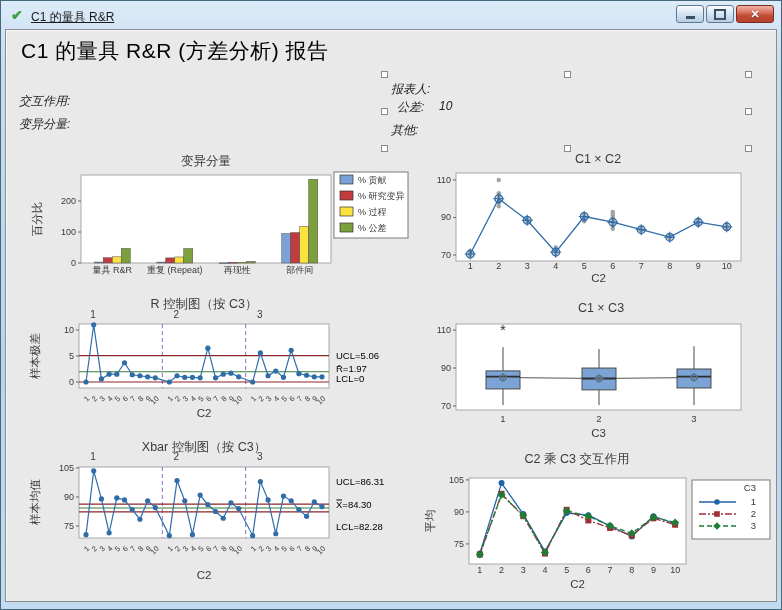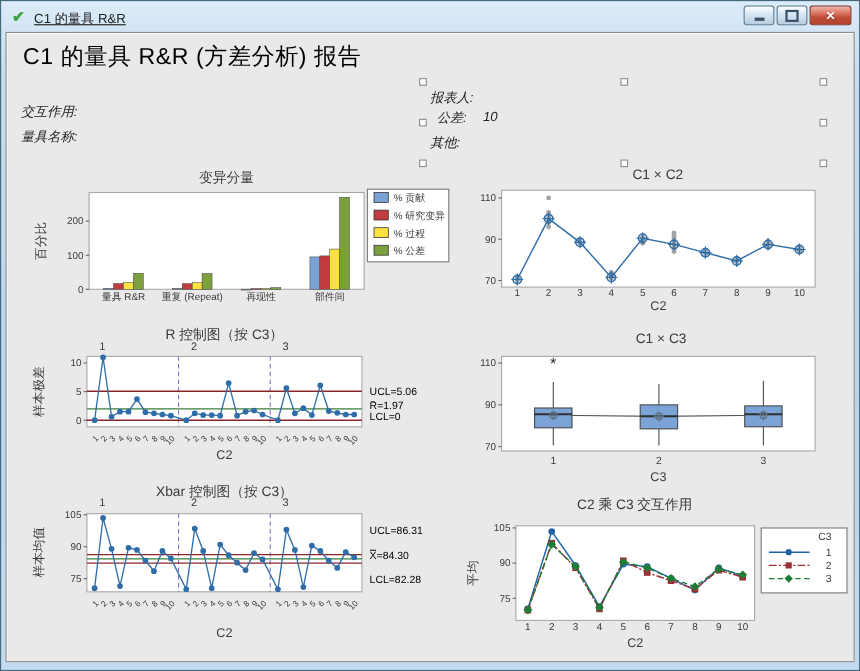--- a/index.html
+++ b/index.html
@@ -41,21 +41,21 @@
           <span>✕</span>
         </div>
     </div>
   </div>
 
   <div class="content-bg"></div>
 
   <div class="report-title">C1 的量具 R&amp;R (方差分析) 报告</div>
 
   <div class="fld" style="left:18px;top:92px">交互作用:</div>
-  <div class="fld" style="left:18px;top:115px">量具名称:</div>
+  <div class="fld" style="left:18px;top:115px">变异分量:</div>
   <div class="fld" style="left:390px;top:80px">报表人:</div>
   <div class="fld" style="left:396px;top:98px">公差:</div>
   <div class="fld" style="left:438px;top:98px">10</div>
   <div class="fld" style="left:390px;top:121px">其他:</div>
 
   <div class="handle" style="left:380px;top:70px"></div>
   <div class="handle" style="left:563px;top:70px"></div>
   <div class="handle" style="left:744px;top:70px"></div>
   <div class="handle" style="left:380px;top:107px"></div>
   <div class="handle" style="left:744px;top:107px"></div>

